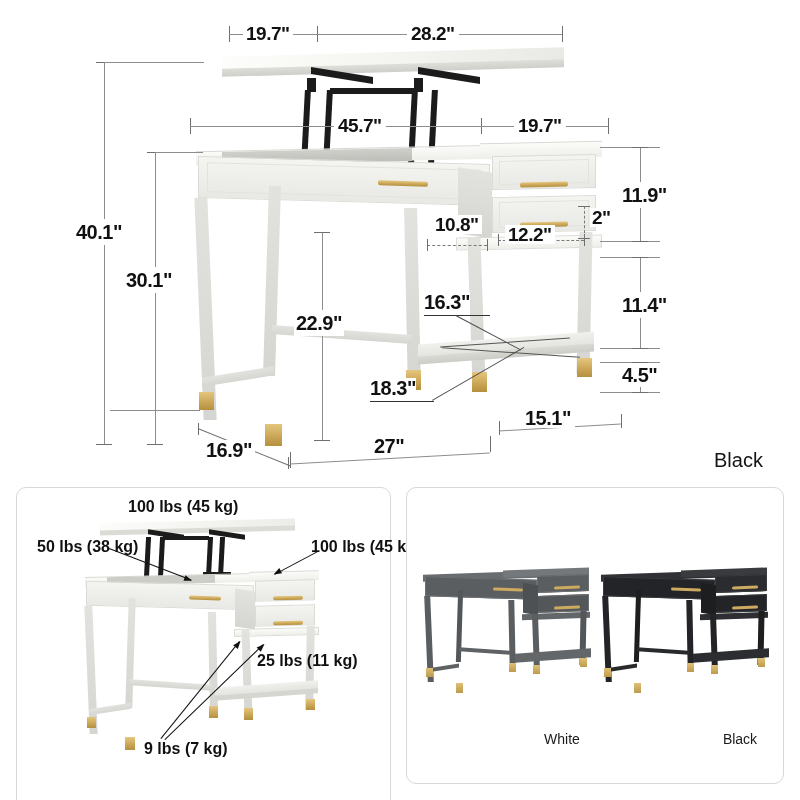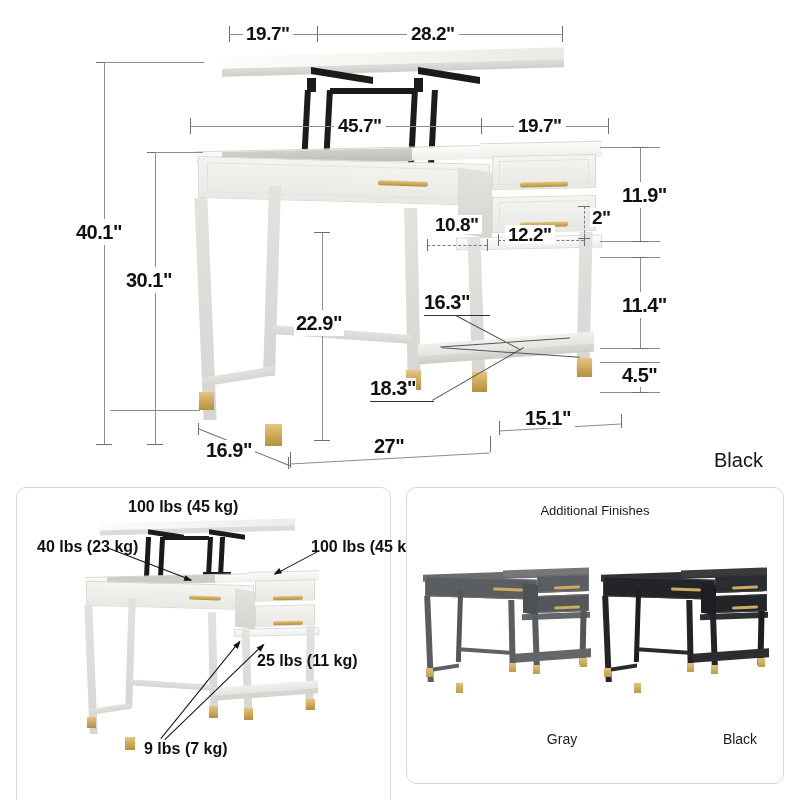--- a/index.html
+++ b/index.html
@@ -322,41 +322,40 @@
     <div style="position:absolute;left:198px;top:196px;width:103px;height:15px;">
       <div style="position:absolute;left:0;top:0;width:100%;height:9px;
                   background:linear-gradient(180deg,#f0f0ec,#e2e2de);transform:skewY(-4.2deg);"></div>
       <div style="position:absolute;left:0;top:8px;width:100%;height:5px;
                   background:#d6d6d1;transform:skewY(-4.2deg);"></div>
     </div>
 
     <div class="wlabel" style="left:111px; top:10px;">100 lbs (45 kg)</div>
 
     <div class="wlabel" style="left:20px; top:50px;">
-      <span>40 lbs (23 kg)</span>
+      <span>50 lbs (38 kg)</span>
     </div>
     <div class="arrow" style="left:92px; top:60px; width:88px; transform:rotate(21deg);"></div>
 
     <div class="wlabel" style="left:294px; top:50px; text-align:left;">
       <span>100 lbs (45 kg)</span>
     </div>
     <div class="arrow" style="left:300px; top:63px; width:48px; transform:rotate(152deg);"></div>
 
     <div class="wlabel" style="left:240px; top:164px;">
       <span>25 lbs (11 kg)</span>
     </div>
 
     <div class="wlabel" style="left:127px; top:252px;">9 lbs (7 kg)</div>
     <div class="arrow" style="left:144px; top:250px; width:125px; transform:rotate(-51deg);"></div>
     <div class="arrow" style="left:148px; top:251px; width:137px; transform:rotate(-44deg);"></div>
   </div>
 
   <div class="card" style="left:406px; top:487px; width:378px; height:297px;">
 
-    <div class="card-title" style="top:15px; font-weight:400;">Additional Finishes</div>
 
     <div style="position:absolute;left:10px;top:60px;width:185px;height:150px;">
 
       <div style="position:absolute;left:6px;top:24px;width:160px;height:7px;background:#6a6d70;transform:skewY(-2deg);"></div>
       <div style="position:absolute;left:86px;top:21px;width:86px;height:7px;background:#75787b;transform:skewY(-2deg);"></div>
 
       <div style="position:absolute;left:8px;top:30px;width:112px;height:20px;background:#5b5e61;transform:skewY(1.8deg);border:1px solid #6d7073;"></div>
       <div style="position:absolute;left:76px;top:40px;width:30px;height:3px;background:#cdaa60;border-radius:2px;transform:skewY(1.8deg);"></div>
 
       <div style="position:absolute;left:120px;top:27px;width:52px;height:17px;background:#5b5e61;transform:skewY(-2deg);border:1px solid #6d7073;"></div>
@@ -377,21 +376,21 @@
       <div style="position:absolute;left:42px;top:101px;width:52px;height:4px;background:#5f6265;transform:skewY(4deg);"></div>
 
       <div style="position:absolute;left:98px;top:103px;width:76px;height:9px;background:#646769;transform:skewY(-4.2deg);"></div>
 
       <div style="position:absolute;left:39px;top:135px;width:7px;height:10px;background:linear-gradient(180deg,#e0c078,#bd9a4c);"></div>
       <div style="position:absolute;left:9px;top:120px;width:7px;height:9px;background:linear-gradient(180deg,#e0c078,#bd9a4c);"></div>
       <div style="position:absolute;left:92px;top:115px;width:7px;height:9px;background:linear-gradient(180deg,#e0c078,#bd9a4c);"></div>
       <div style="position:absolute;left:116px;top:117px;width:7px;height:9px;background:linear-gradient(180deg,#e0c078,#bd9a4c);"></div>
       <div style="position:absolute;left:163px;top:110px;width:7px;height:9px;background:linear-gradient(180deg,#e0c078,#bd9a4c);"></div>
     </div>
-    <div class="finish-label" style="left:120px; top:243px; width:70px;">Gray</div>
+    <div class="finish-label" style="left:120px; top:243px; width:70px;">White</div>
 
     <div style="position:absolute;left:188px;top:60px;width:185px;height:150px;">
       <div style="position:absolute;left:6px;top:24px;width:160px;height:7px;background:#303134;transform:skewY(-2deg);"></div>
       <div style="position:absolute;left:86px;top:21px;width:86px;height:7px;background:#3a3b3e;transform:skewY(-2deg);"></div>
       <div style="position:absolute;left:8px;top:30px;width:112px;height:20px;background:#232427;transform:skewY(1.8deg);border:1px solid #3a3b3e;"></div>
       <div style="position:absolute;left:76px;top:40px;width:30px;height:3px;background:#cdaa60;border-radius:2px;transform:skewY(1.8deg);"></div>
       <div style="position:absolute;left:120px;top:27px;width:52px;height:17px;background:#2b2c2f;transform:skewY(-2deg);border:1px solid #3a3b3e;"></div>
       <div style="position:absolute;left:137px;top:38px;width:26px;height:3px;background:#cdaa60;border-radius:2px;transform:skewY(-2deg);"></div>
       <div style="position:absolute;left:120px;top:47px;width:52px;height:17px;background:#232427;transform:skewY(-2deg);border:1px solid #3a3b3e;"></div>
       <div style="position:absolute;left:137px;top:58px;width:26px;height:3px;background:#cdaa60;border-radius:2px;transform:skewY(-2deg);"></div>

